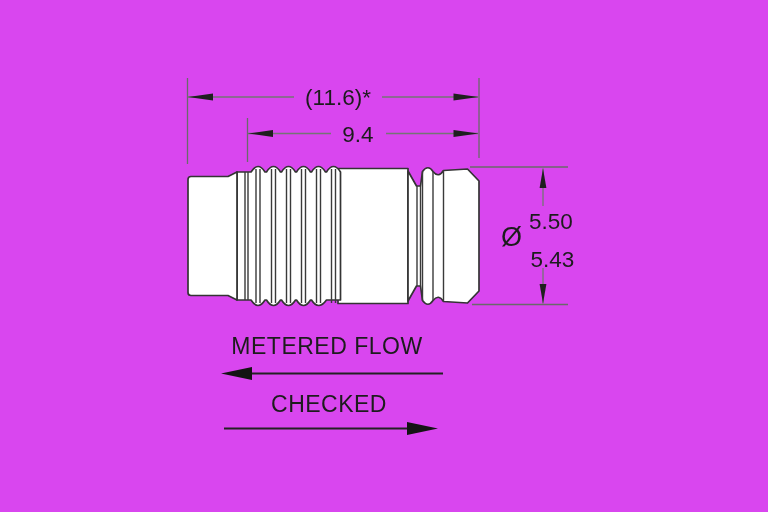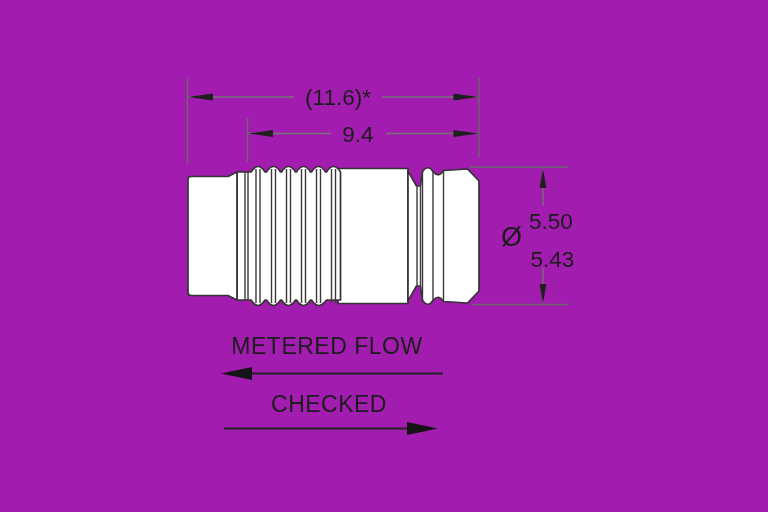--- a/index.html
+++ b/index.html
@@ -4,21 +4,21 @@
 <style>
   html, body {
     margin: 0;
     padding: 0;
     background: #ffffff;
   }
   .canvas {
     position: relative;
     width: 768px;
     height: 512px;
-    background: #a21caf;
+    background: #d946ef;
     overflow: hidden;
     font-family: "Liberation Sans", sans-serif;
   }
   svg { display: block; }
   .part-shape {
     fill: #ffffff;
     stroke: #343434;
     stroke-width: 1.7;
     stroke-linejoin: round;
   }

